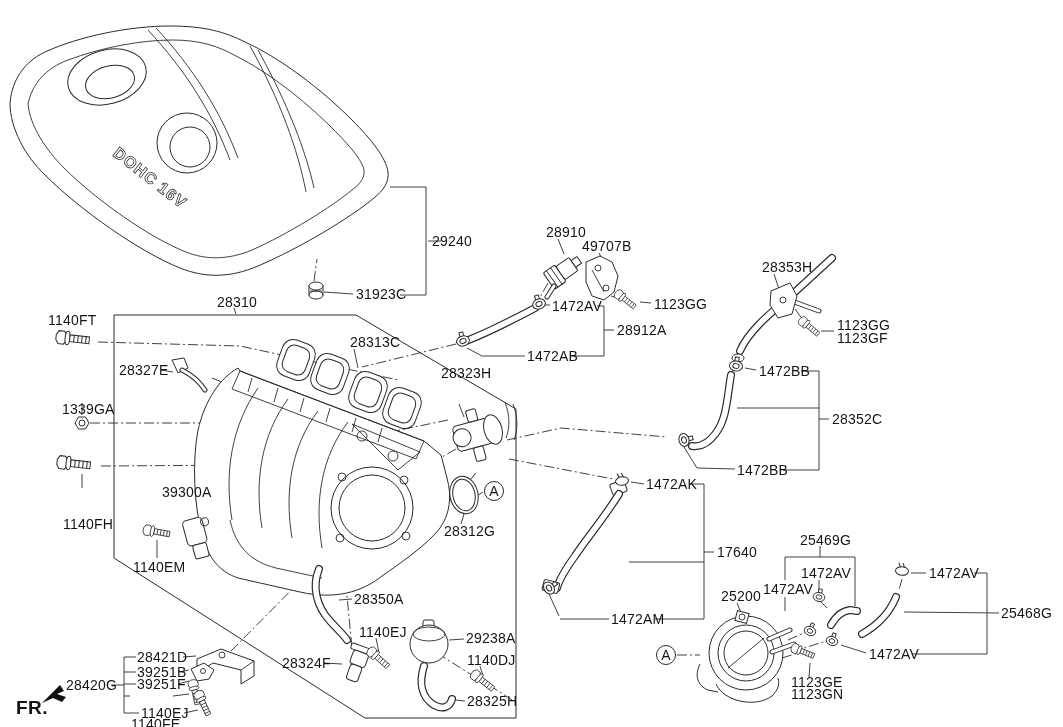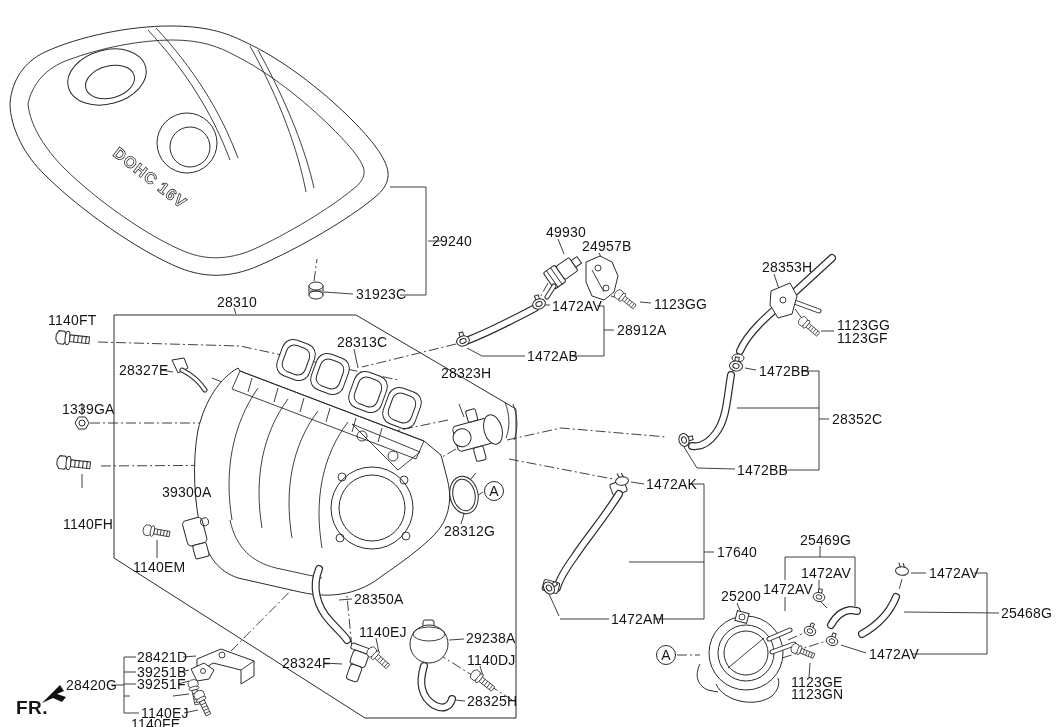--- a/index.html
+++ b/index.html
@@ -382,25 +382,25 @@
 
 <div class="lbl" style="left:432px;top:241px">29240</div>
 <div class="lbl" style="left:356px;top:294px">31923C</div>
 <div class="lbl" style="left:217px;top:302px">28310</div>
 <div class="lbl" style="left:48px;top:320px">1140FT</div>
 <div class="lbl" style="left:119px;top:370px">28327E</div>
 <div class="lbl" style="left:62px;top:409px">1339GA</div>
 <div class="lbl" style="left:63px;top:524px">1140FH</div>
 <div class="lbl" style="left:162px;top:492px">39300A</div>
 <div class="lbl" style="left:133px;top:567px">1140EM</div>
-<div class="lbl" style="left:337px;top:342px">28313C</div>
+<div class="lbl" style="left:350px;top:342px">28313C</div>
 <div class="lbl" style="left:441px;top:373px">28323H</div>
 <div class="lbl" style="left:444px;top:531px">28312G</div>
-<div class="lbl" style="left:546px;top:232px">49930</div>
-<div class="lbl" style="left:582px;top:246px">24957B</div>
+<div class="lbl" style="left:546px;top:232px">28910</div>
+<div class="lbl" style="left:582px;top:246px">49707B</div>
 <div class="lbl" style="left:654px;top:304px">1123GG</div>
 <div class="lbl" style="left:552px;top:306px">1472AV</div>
 <div class="lbl" style="left:617px;top:330px">28912A</div>
 <div class="lbl" style="left:527px;top:356px">1472AB</div>
 <div class="lbl" style="left:762px;top:267px">28353H</div>
 <div class="lbl" style="left:837px;top:325px">1123GG</div>
 <div class="lbl" style="left:837px;top:338px">1123GF</div>
 <div class="lbl" style="left:759px;top:371px">1472BB</div>
 <div class="lbl" style="left:832px;top:419px">28352C</div>
 <div class="lbl" style="left:737px;top:470px">1472BB</div>

